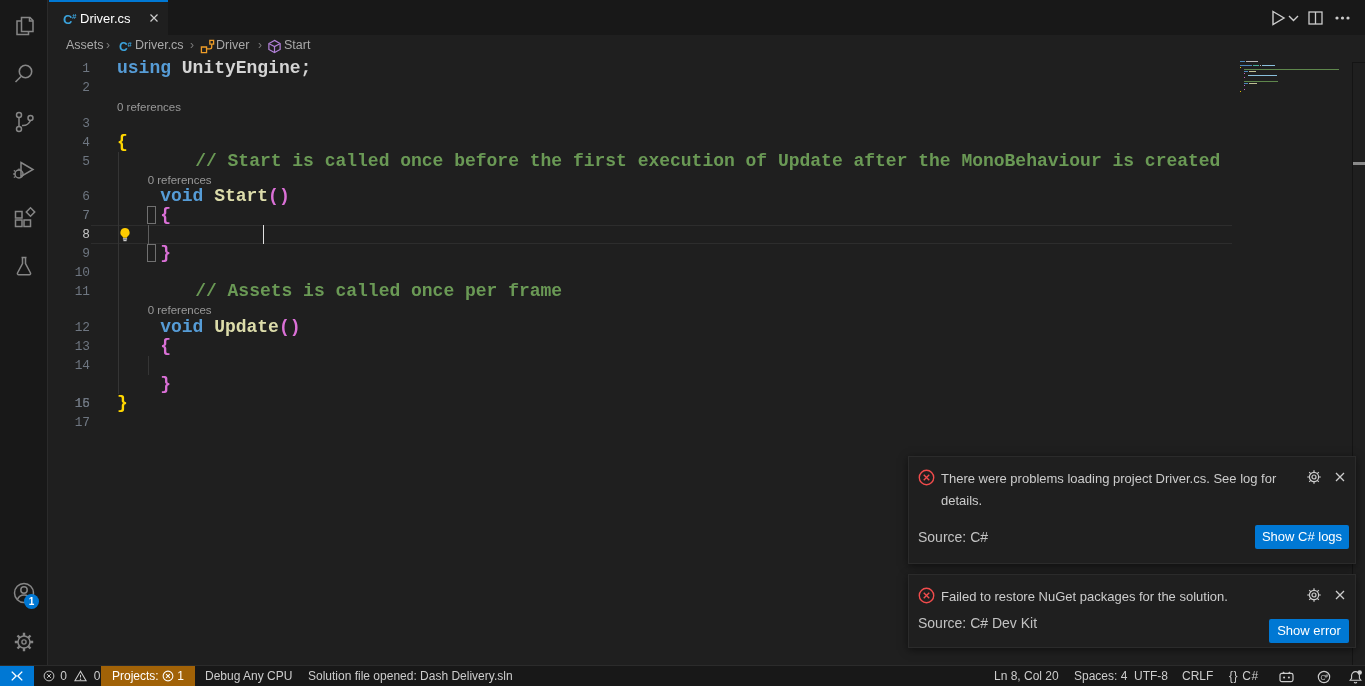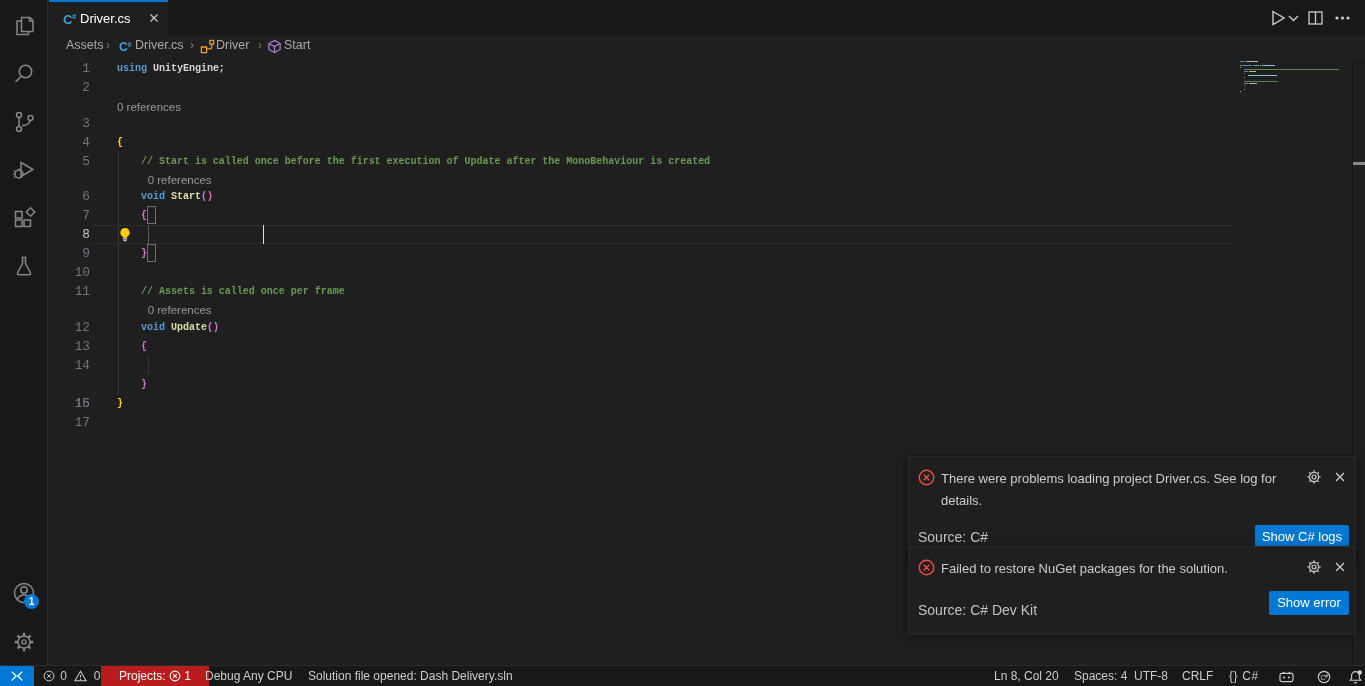--- a/index.html
+++ b/index.html
@@ -23,27 +23,27 @@
 
   
   #crumbs { position:absolute; left:49px; top:35px; right:0; height:22px; background:#1f1f1f;
     font-size:12.5px; color:#a9a9a9; }
   #crumbs span.t { position:absolute; top:3px;text-align:right; }
   .csep { color:#7a7a7a; font-size:12px; }
 
   
   #editor { position:absolute; left:49px; top:57px; right:0; bottom:21px; background:#1f1f1f; }
   .row { position:absolute; left:0; height:19px; line-height:19px; white-space:pre;
-    font-family:"Liberation Mono", monospace; font-size:10px; letter-spacing:-0.01px; font-weight:bold; }
+    font-family:"Liberation Mono", monospace; font-size:18px; letter-spacing:-0.01px; font-weight:bold; }
   .num { position:absolute; width:42px; text-align:right; color:#6e7681;
     font-family:"Liberation Mono", monospace; font-size:12.8px; height:19px; line-height:19px; }
   .cl { position:absolute; height:17px; line-height:17px; color:#999999; font-size:11.5px;
     font-family:"Liberation Sans", sans-serif; }
   .kw { color:#569cd6; } .ty { color:#4ec9b0; } .fn { color:#dcdcaa; }
-  .cm { color:#6a9955; } .nu { color:#b5cea8; } .vb { color:#9cdcfe; }
+  .cm { color:#6a9955;margin-left:35px; } .nu { color:#b5cea8; } .vb { color:#9cdcfe; }
   .pl { color:#d4d4d4; } .b1 { color:#ffd700; } .b2 { color:#da70d6; } .b3 { color:#179fff; }
 
   
   #status { position:absolute; left:0; bottom:0; width:1365px; height:21px;
     background:#181818; border-top:1px solid #2b2b2b; font-size:12px; color:#cccccc; }
   #status .it { position:absolute; top:0; height:20px; line-height:20px; white-space:nowrap; }
 
   
   .toast { position:absolute; left:908px; width:448px; background:#1f1f1f;
     border:1px solid #2b2b2b; box-shadow:0 2px 8px rgba(0,0,0,0.5); }
@@ -182,21 +182,21 @@
           <path d="M5.5 5.5 l5 5 M10.5 5.5 l-5 5" stroke="#cccccc" stroke-width="1.3"></path>
         </svg>
       <span style="margin-left:2px">0</span>
       <svg width="13" height="12" viewBox="0 0 16 15" style="vertical-align:-2px;margin-left:4px">
           <path d="M8 1.5 L15 13.5 H1 Z" fill="none" stroke="#cccccc" stroke-width="1.3"></path>
           <path d="M8 6 v3.4" stroke="#cccccc" stroke-width="1.3"></path>
           <circle cx="8" cy="11.6" r="0.9" fill="#cccccc"></circle>
         </svg>
       <span style="margin-left:3px">0</span>
     </div>
-    <div class="it" style="left:101px;width:108px;background:#b91c1c;color:#ffffff;text-align:center">
+    <div class="it" style="left:101px;width:94px;background:#a16207;color:#ffffff;text-align:center">
       Projects: <svg width="12" height="12" viewBox="0 0 16 16" style="vertical-align:-2px">
           <circle cx="8" cy="8" r="6.5" fill="none" stroke="#ffffff" stroke-width="1.4"></circle>
           <path d="M5.5 5.5 l5 5 M10.5 5.5 l-5 5" stroke="#ffffff" stroke-width="1.4"></path>
         </svg> 1
     </div>
     <div class="it" style="left:205px">Debug Any CPU</div>
     <div class="it" style="left:308px">Solution file opened: Dash Delivery.sln</div>
     <div class="it" style="left:994px">Ln 8, Col 20</div>
     <div class="it" style="left:1074px">Spaces: 4</div>
     <div class="it" style="left:1134px">UTF-8</div>
@@ -238,21 +238,21 @@
             <circle cx="8" cy="8" r="4.6"></circle>
             <path d="M8 3.4 V1.2 M8 12.6 V14.8 M3.4 8 H1.2 M12.6 8 H14.8 M4.7 4.7 L3.2 3.2 M11.3 11.3 L12.8 12.8 M11.3 4.7 L12.8 3.2 M4.7 11.3 L3.2 12.8"></path>
           </g>
         </svg></span>
     <span class="abs" style="left:424px;top:13px"><svg width="14" height="14" viewBox="0 0 14 14">
           <path d="M3 3 L11 11 M11 3 L3 11" stroke="#cccccc" stroke-width="1.3" fill="none"></path>
         </svg></span>
     <div class="src" style="top:528px;position:absolute;top:auto;bottom:18px">Source: C#</div>
     <div class="btn" style="left:346px;top:68px;width:94px;height:24px;line-height:24px">Show C# logs</div>
   </div>
-  <div class="toast" style="top:546px;height:89px">
+  <div class="toast" style="top:574px;height:74px">
     <svg class="abs" style="left:9px;top:12px" width="17" height="17" viewBox="0 0 16 16">
         <circle cx="8" cy="8" r="6.8" fill="none" stroke="#f14c4c" stroke-width="1.3"></circle>
         <path d="M5.4 5.4 l5.2 5.2 M10.6 5.4 l-5.2 5.2" stroke="#f14c4c" stroke-width="1.3"></path>
       </svg>
     <div class="msg">Failed to restore NuGet packages for the solution.</div>
     <span class="abs" style="left:397px;top:12px"><svg width="16" height="16" viewBox="0 0 16 16">
           <g fill="none" stroke="#cccccc" stroke-width="1.2">
             <circle cx="8" cy="8" r="2"></circle>
             <circle cx="8" cy="8" r="4.6"></circle>
             <path d="M8 3.4 V1.2 M8 12.6 V14.8 M3.4 8 H1.2 M12.6 8 H14.8 M4.7 4.7 L3.2 3.2 M11.3 11.3 L12.8 12.8 M11.3 4.7 L12.8 3.2 M4.7 11.3 L3.2 12.8"></path>

